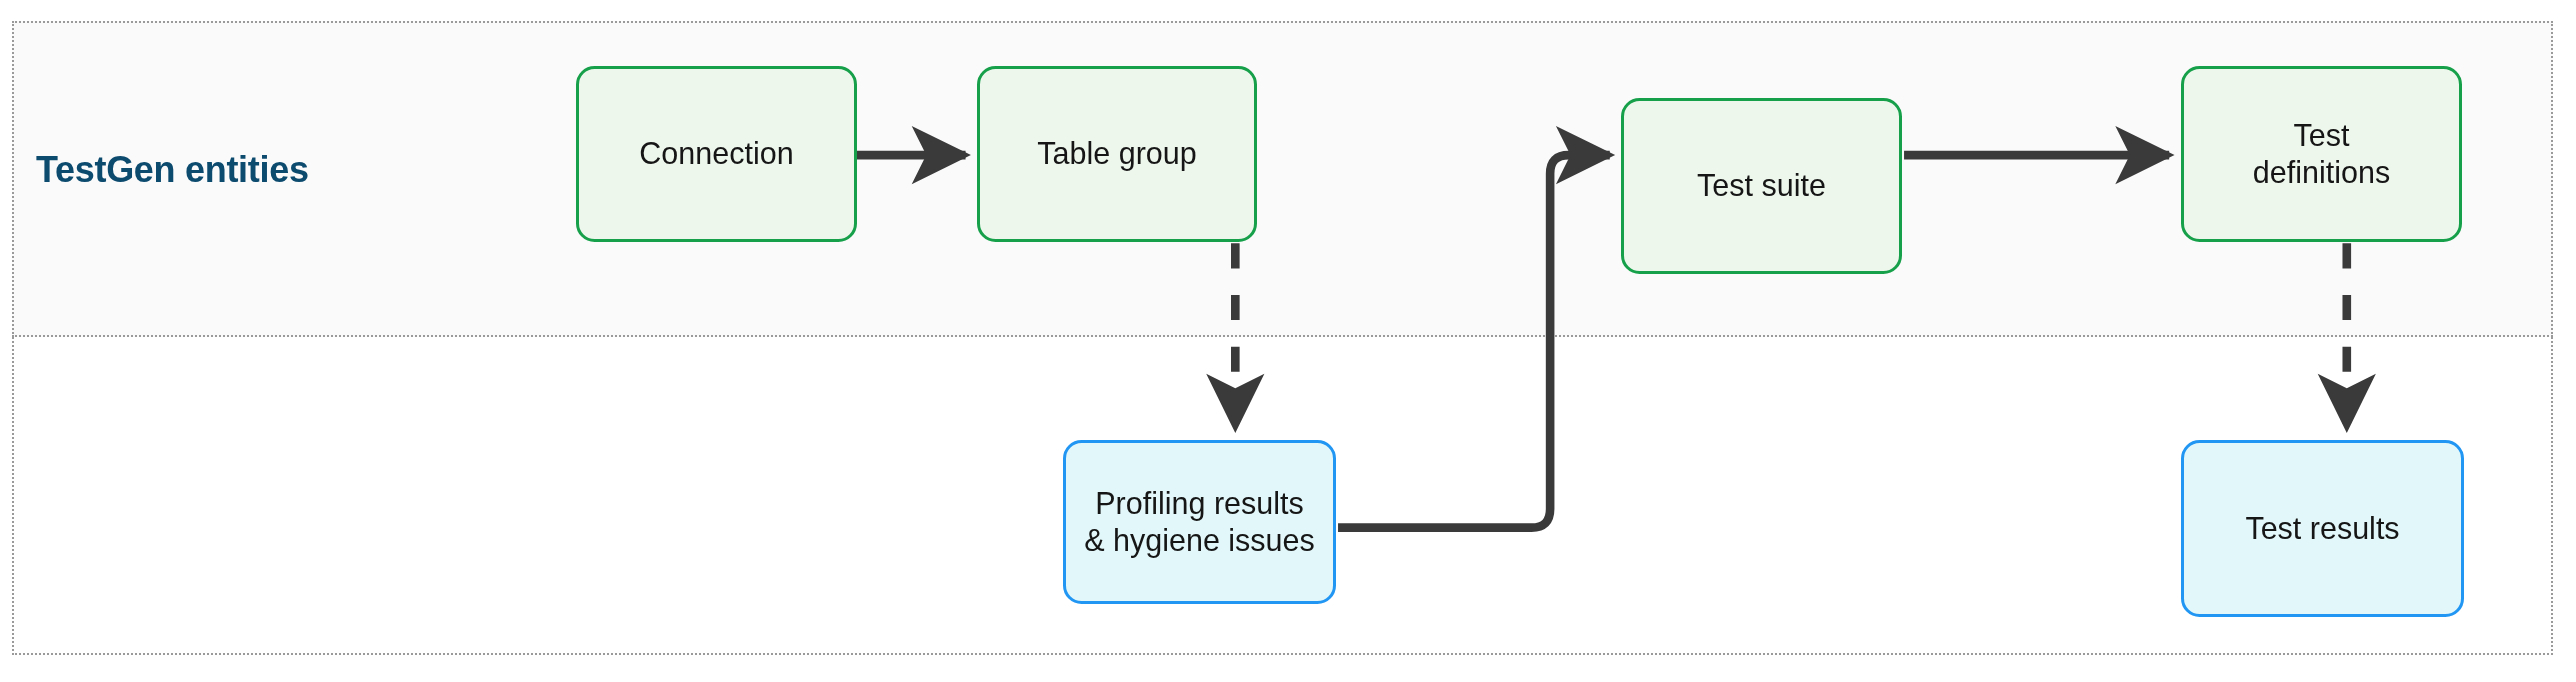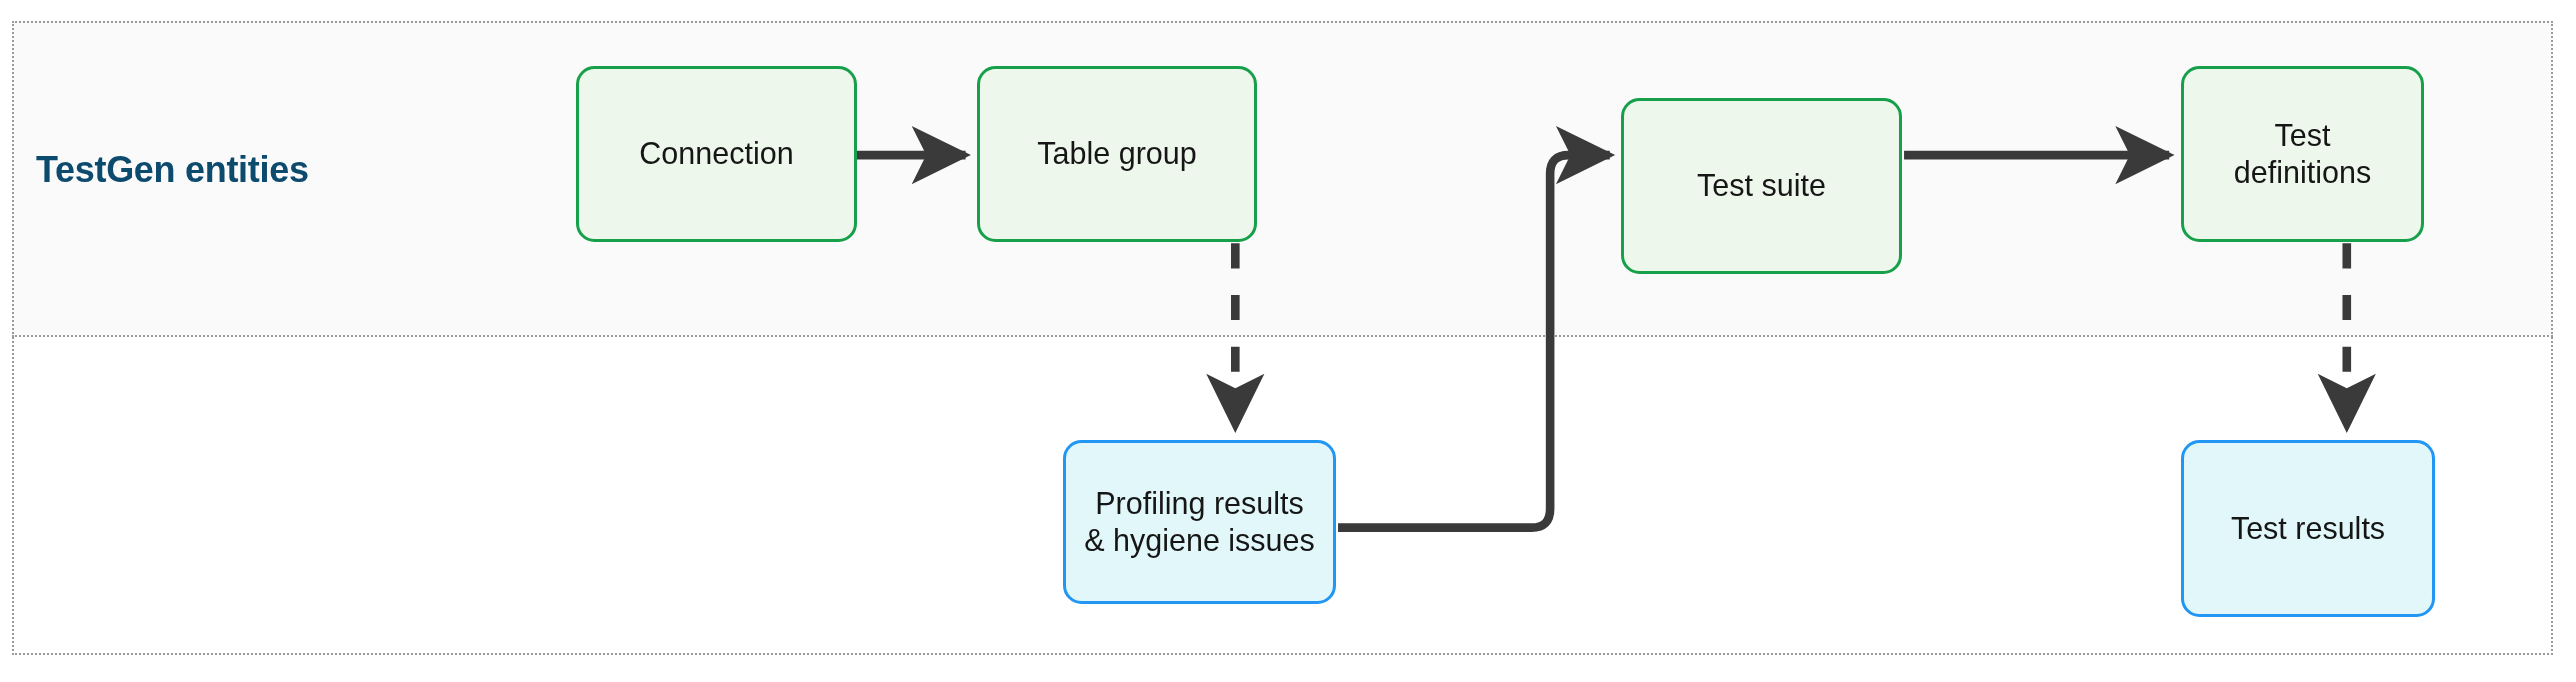--- a/index.html
+++ b/index.html
@@ -73,23 +73,23 @@
     border: 3.3px solid #17a04a;
   }
   .node.outcome {
     background: #e2f7f9;
     border: 3.3px solid #2196f3;
   }
 
   #node-connection      { left: 576px;  top: 66px;  width: 281px; height: 176px; }
   #node-table-group     { left: 977px; top: 66px;  width: 280px; height: 176px; }
   #node-test-suite      { left: 1621px; top: 66px;  width: 281px; height: 176px; margin-top: 32px; }
-  #node-test-definitions{ left: 2181px; top: 66px;  width: 243px; height: 176px; }
+  #node-test-definitions{ left: 2181px; top: 66px;  width: 281px; height: 176px; }
   #node-profiling       { left: 1063px; top: 440px; width: 273px; height: 164px; }
-  #node-test-results    { left: 2181px; top: 440px; width: 254px; height: 177px; }
+  #node-test-results    { left: 2181px; top: 440px; width: 283px; height: 177px; }
 
   
   #edges {
     position: absolute;
     left: 0;
     top: 0;
     width: 2576px;
     height: 682px;
     pointer-events: none;
   }

